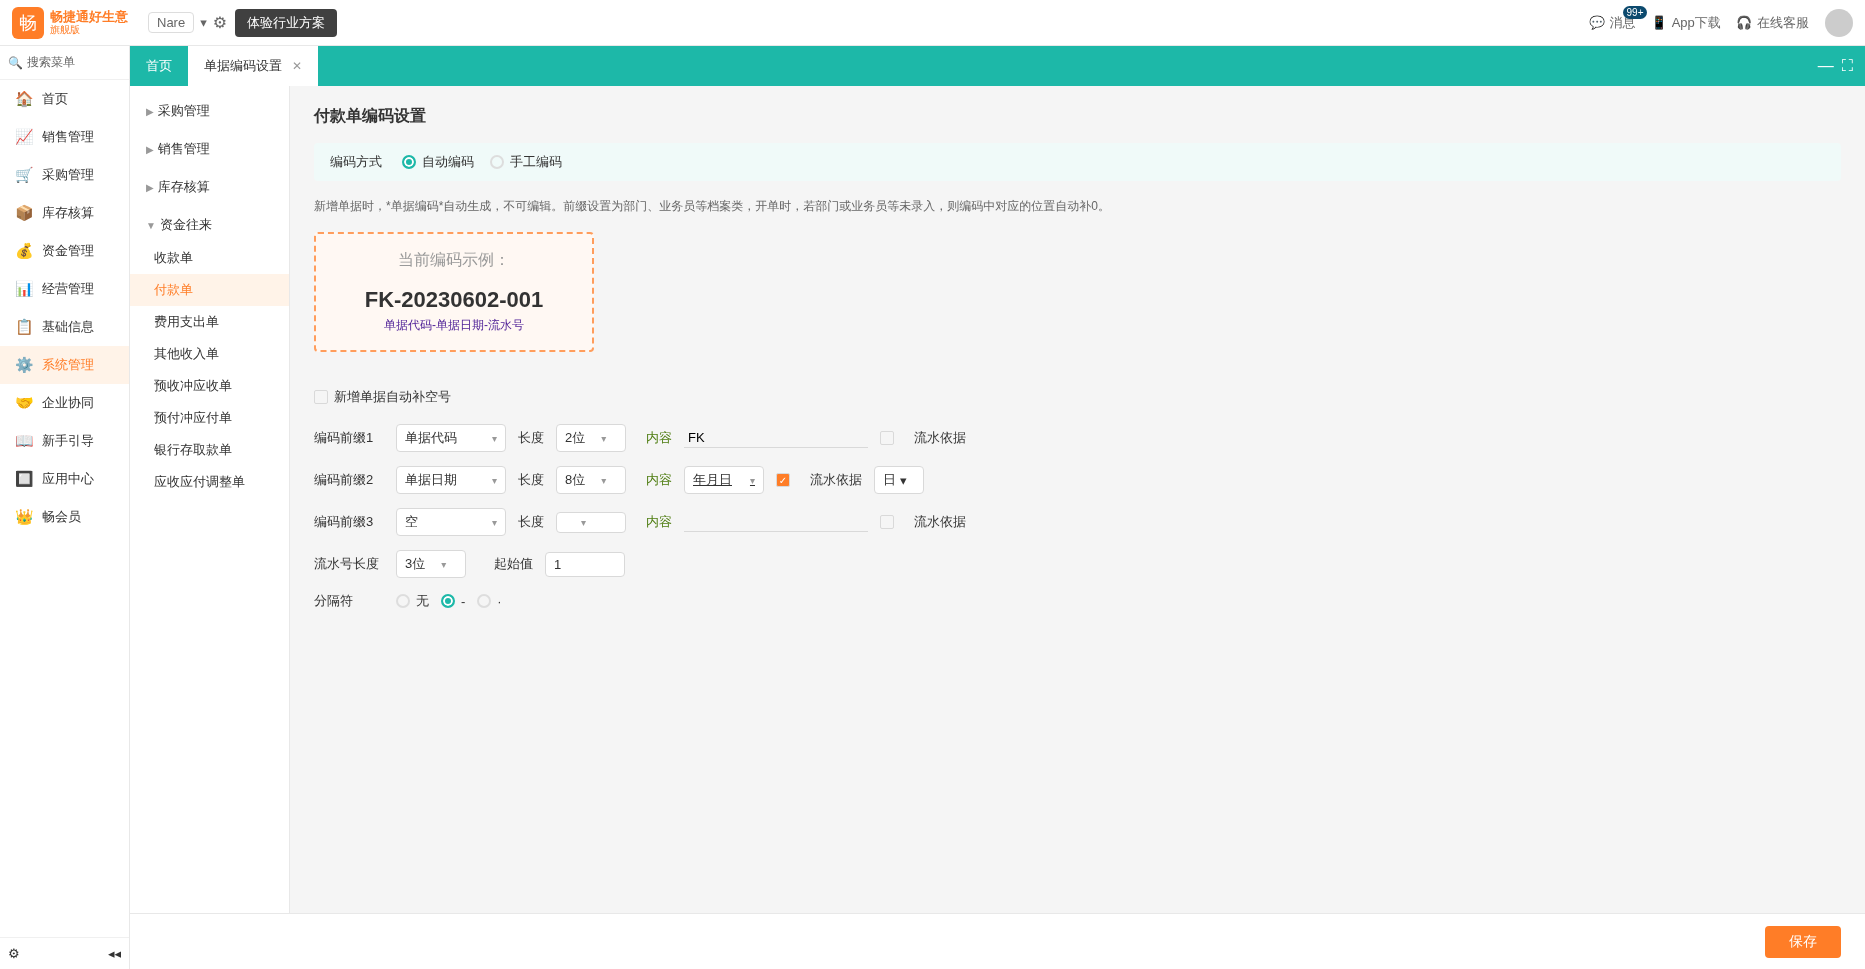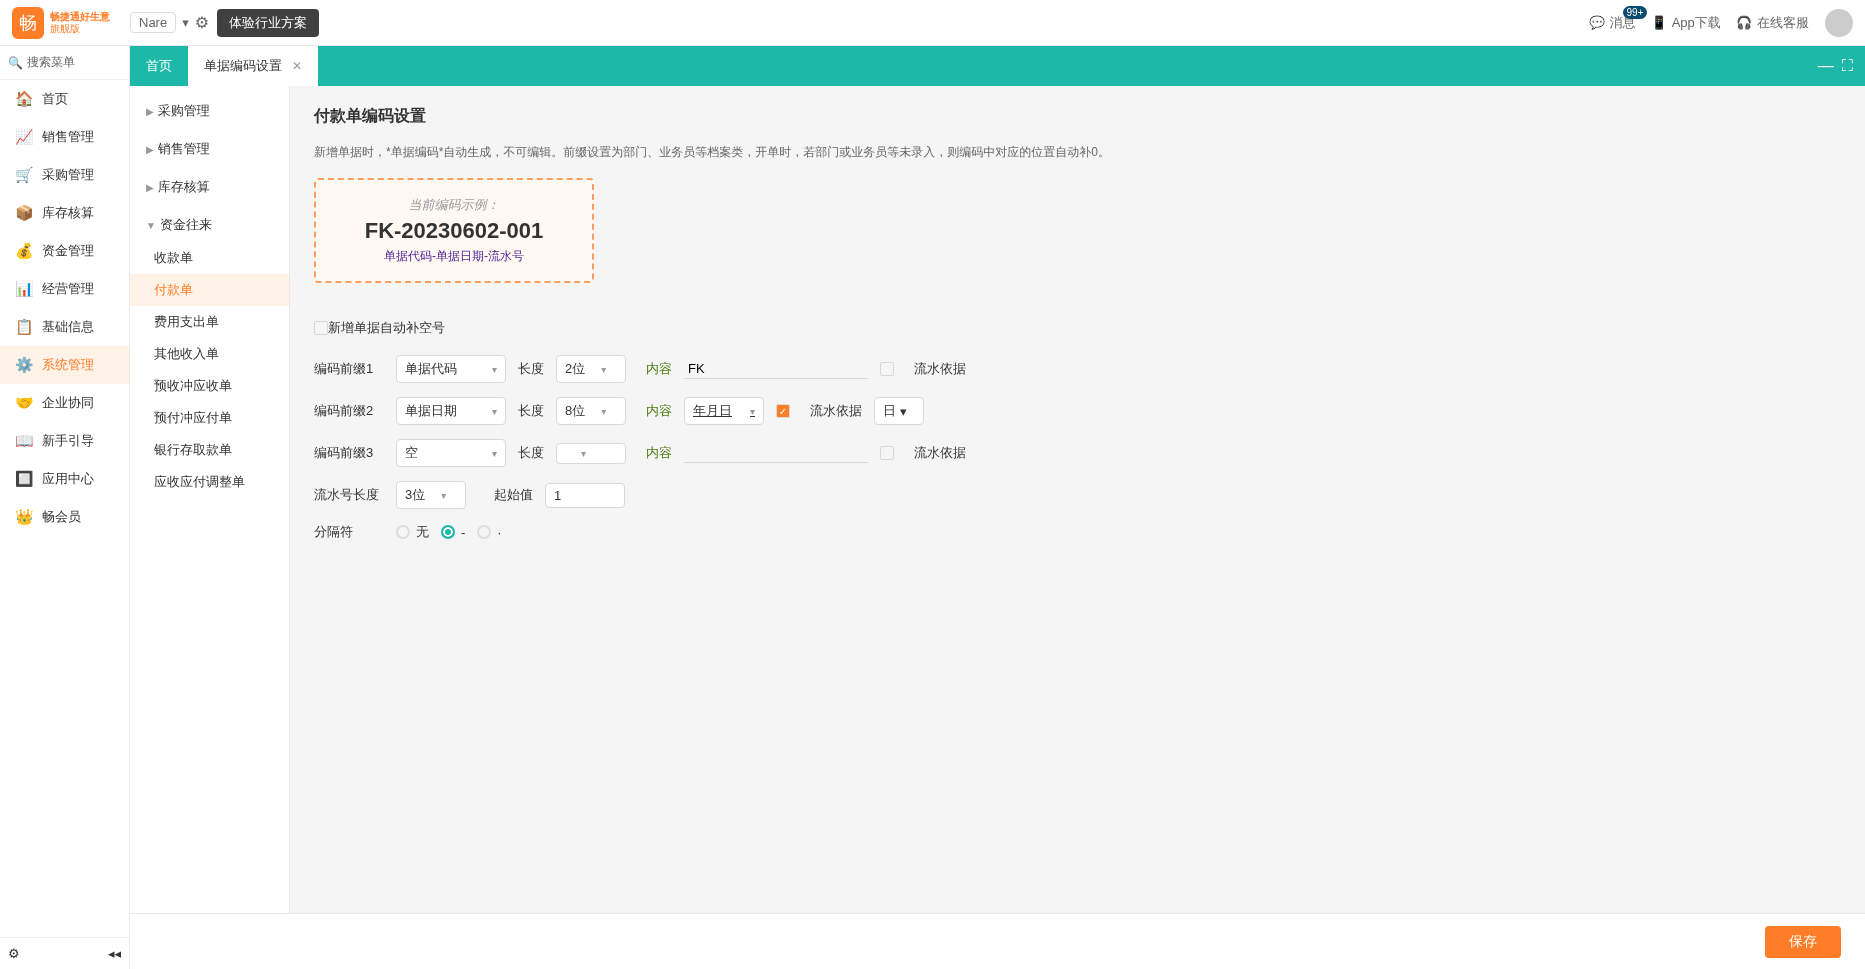--- a/index.html
+++ b/index.html
@@ -4,21 +4,21 @@
   <style>
     * { box-sizing: border-box; margin: 0; padding: 0; }
     body { font-family: "Microsoft YaHei", "PingFang SC", sans-serif; font-size: 13px; background: #f5f5f5; color: #333; display: flex; flex-direction: column; height: 969px; overflow: hidden; }
 
     
     .top-bar { height: 46px; background: #fff; display: flex; align-items: center; padding: 0 12px; border-bottom: 1px solid #e8e8e8; justify-content: space-between; flex-shrink: 0; }
     .top-bar-left { display: flex; align-items: center; gap: 8px; }
     .logo-area { display: flex; align-items: center; gap: 6px; }
     .logo-icon { width: 32px; height: 32px; background: #ff7d27; border-radius: 6px; display: flex; align-items: center; justify-content: center; color: #fff; font-size: 18px; }
     .logo-text { display: flex; flex-direction: column; line-height: 1.2; }
-    .logo-text-main { font-size: 10px; color: #ff7d27; font-weight: bold; }
+    .logo-text-main { font-size: 13px; color: #ff7d27; font-weight: bold; }
     .logo-text-sub { font-size: 10px; color: #ff7d27; }
     .top-nav-controls { display: flex; align-items: center; gap: 6px; margin-left: 12px; }
     .nav-company { color: #666; font-size: 13px; border: 1px solid #ddd; border-radius: 4px; padding: 2px 8px; }
     .nav-arrow { color: #666; cursor: pointer; }
     .nav-settings { color: #666; cursor: pointer; font-size: 16px; }
     .trial-btn { background: #404040; color: #fff; border: none; border-radius: 4px; padding: 5px 12px; cursor: pointer; font-size: 13px; }
     .top-bar-right { display: flex; align-items: center; gap: 16px; font-size: 13px; color: #666; }
     .top-right-item { display: flex; align-items: center; gap: 4px; cursor: pointer; position: relative; }
     .badge { background: #0c4a6e; color: #fff; border-radius: 8px; font-size: 10px; padding: 1px 4px; position: absolute; top: -8px; right: -12px; }
     .user-avatar { width: 28px; height: 28px; background: #ccc; border-radius: 50%; }
@@ -67,21 +67,21 @@
 
     
     .notice-text { font-size: 12px; color: #666; margin-bottom: 16px; line-height: 1.6; }
 
     
     .preview-box { border: 2px dashed #ff9d5c; background: #fff8f3; border-radius: 4px; padding: 16px 24px; display: inline-block; margin-bottom: 20px; min-width: 280px; }
     .preview-code { font-size: 22px; font-weight: bold; color: #333; text-align: center; }
     .preview-desc { font-size: 12px; color: #4c1d95; text-align: center; margin-top: 4px; }
 
     
-    .auto-fill-row { display: flex; align-items: center; gap: 0; margin-bottom: 18px; font-size: 13px; }
+    .auto-fill-row { display: flex; align-items: center; gap: 6px; margin-bottom: 18px; font-size: 13px; }
     .checkbox { width: 14px; height: 14px; border: 1px solid #d9d9d9; border-radius: 2px; display: inline-block; cursor: pointer; }
 
     
     .form-row { display: flex; align-items: center; margin-bottom: 14px; gap: 12px; flex-wrap: wrap; }
     .form-label { font-size: 13px; color: #333; width: 70px; flex-shrink: 0; }
     .form-select { border: 1px solid #d9d9d9; border-radius: 4px; padding: 4px 8px; font-size: 13px; display: flex; align-items: center; gap: 4px; cursor: pointer; background: #fff; min-width: 90px; }
     .form-select-wide { min-width: 110px; }
     .form-select .arrow { color: #999; font-size: 10px; margin-left: auto; }
     .form-input { border: 1px solid #d9d9d9; border-radius: 4px; padding: 4px 8px; font-size: 13px; background: #fff; min-width: 80px; color: #333; }
     .content-label { font-size: 13px; color: #4d7c0f; margin-left: 8px; }
@@ -251,26 +251,39 @@
           <div class="sub-menu-item">预收冲应收单</div>
           <div class="sub-menu-item">预付冲应付单</div>
           <div class="sub-menu-item">银行存取款单</div>
           <div class="sub-menu-item">应收应付调整单</div>
         </div>
       </div>
 
       <div class="main-panel">
         <div class="page-title">付款单编码设置</div>
 
+        <div class="encoding-method">
+          <span class="section-label">编码方式</span>
+          <div class="radio-group">
+            <label class="radio-item">
+              <span class="radio-circle checked"></span>
+              <span>自动编码</span>
+            </label>
+            <label class="radio-item">
+              <span class="radio-circle"></span>
+              <span>手工编码</span>
+            </label>
+          </div>
+        </div>
 
         <div class="notice-text">新增单据时，*单据编码*自动生成，不可编辑。前缀设置为部门、业务员等档案类，开单时，若部门或业务员等未录入，则编码中对应的位置自动补0。</div>
 
         <div style="margin-bottom: 16px;">
           <div class="preview-box">
-            <div style="font-size:13px;color:#999;text-align:center;margin-bottom:4px;font-style:italic;">当前编码示例：</div>
+            <div style="font-size:16px;color:#999;text-align:center;margin-bottom:16px;">当前编码示例：</div>
             <div class="preview-code">FK-20230602-001</div>
             <div class="preview-desc">单据代码-单据日期-流水号</div>
           </div>
         </div>
 
         <div class="auto-fill-row">
           <span class="checkbox"></span>
           <span>新增单据自动补空号</span>
         </div>
 

